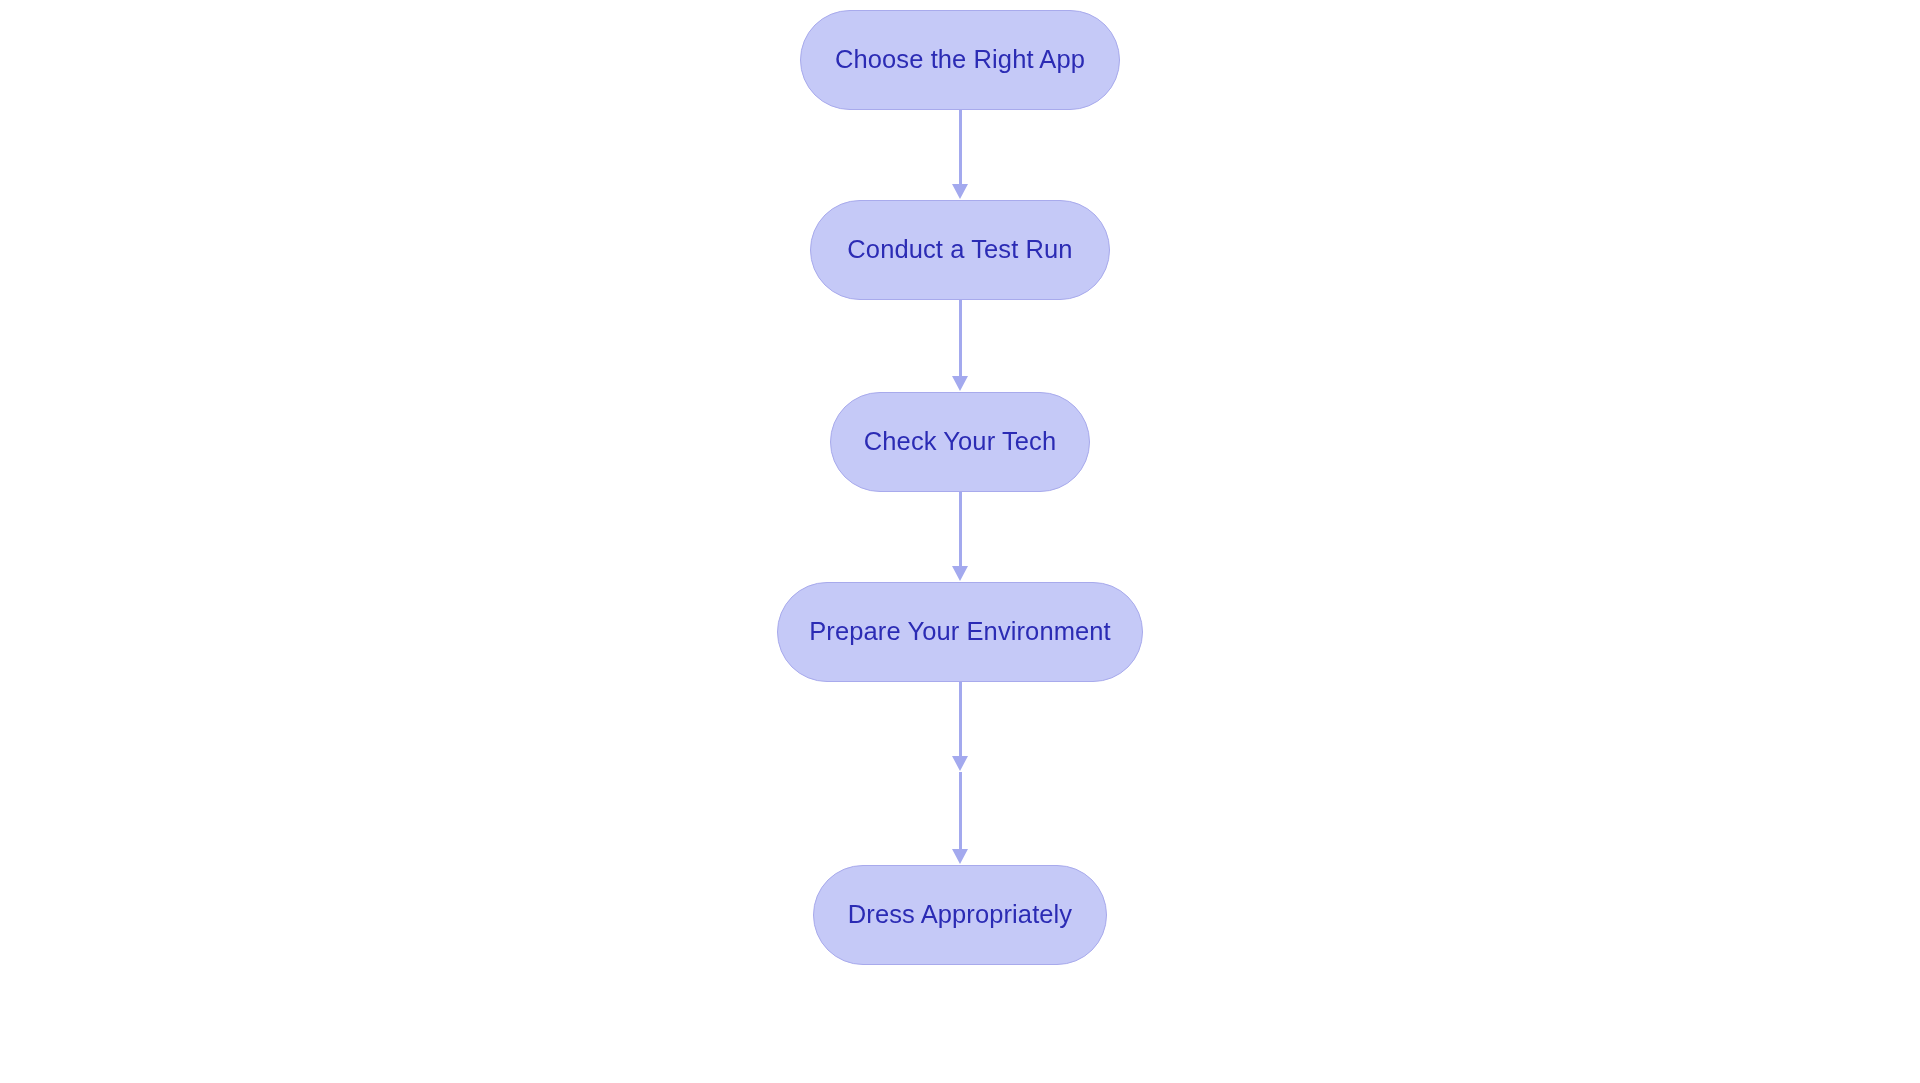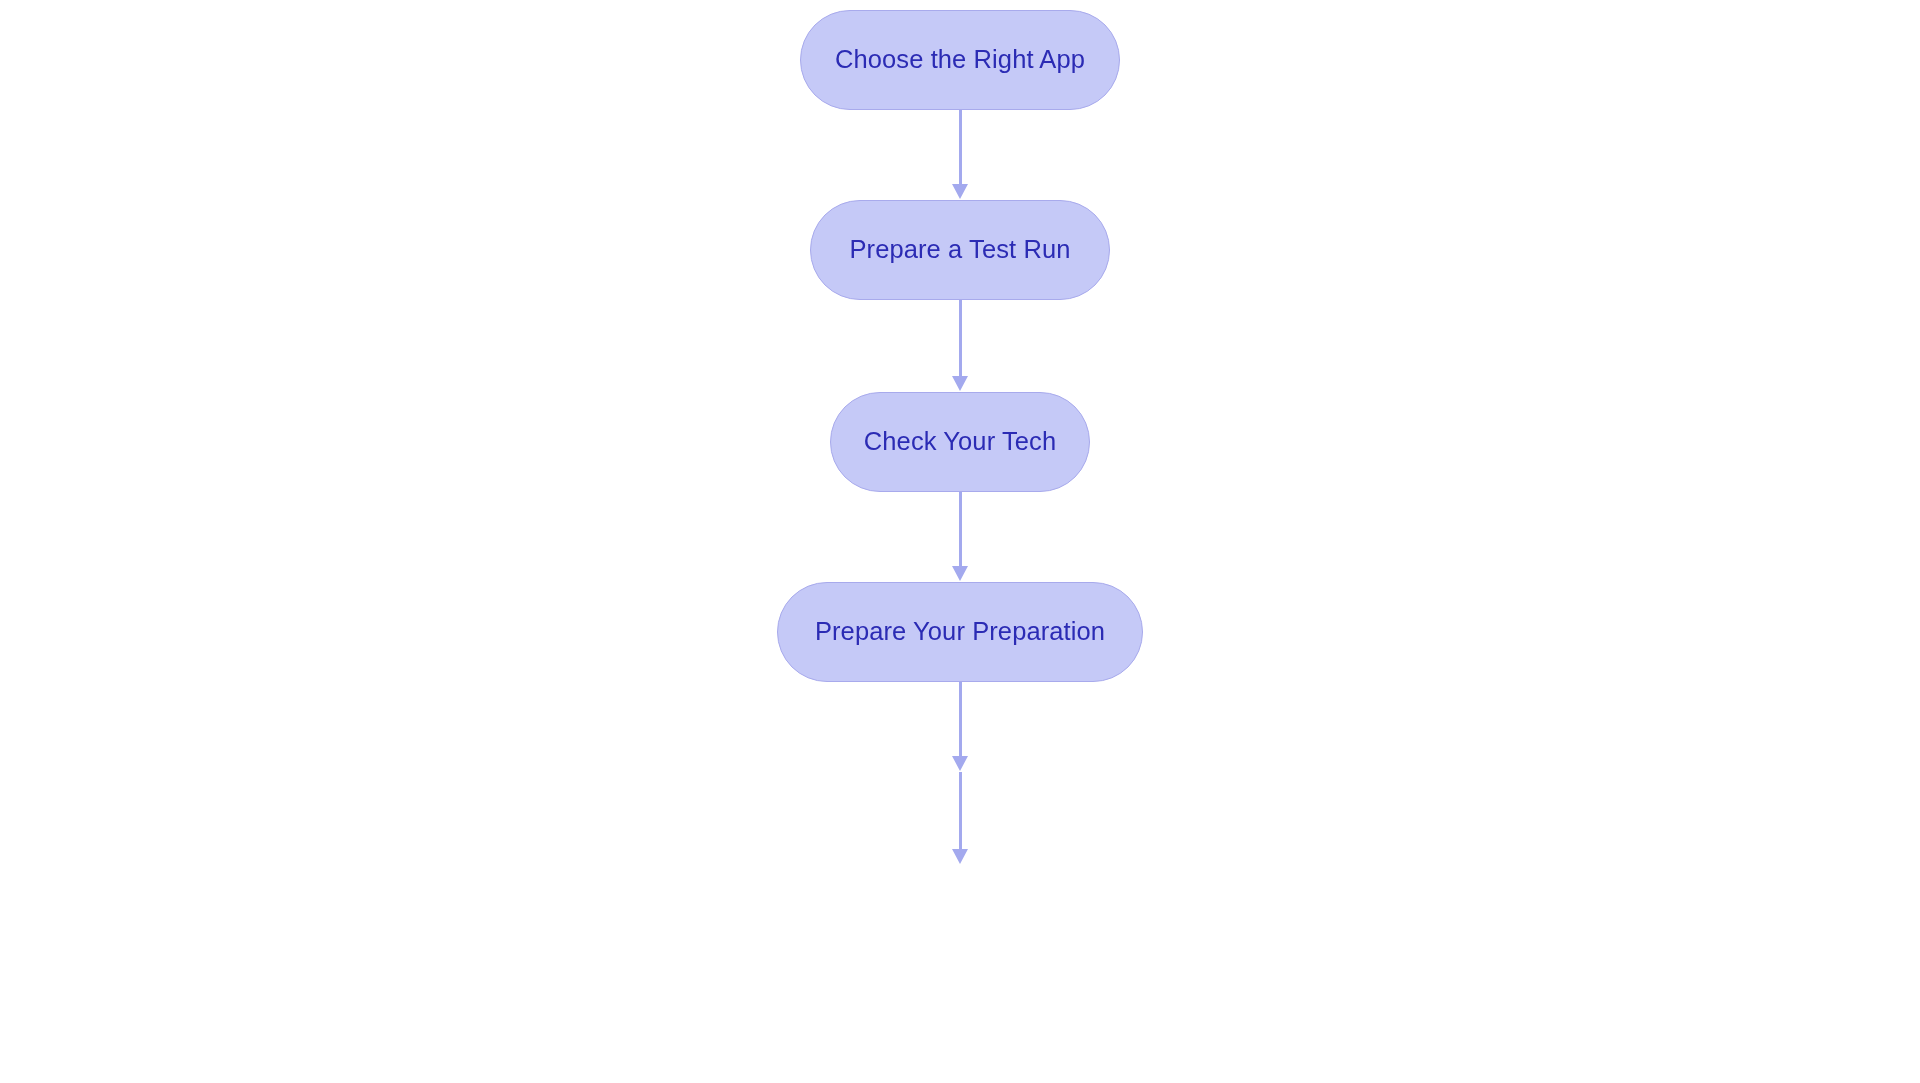--- a/index.html
+++ b/index.html
@@ -84,21 +84,21 @@
       </div>
     </div>
 
     <div class="connector" style="height:90px;">
       <div class="conn-line" style="height:75px;"></div>
       <div class="conn-head"></div>
     </div>
 
     <div class="node-row">
       <div class="node" style="width:300px;">
-        <span class="node-label">Prepare a Test Run</span>
+        <span class="node-label">Conduct a Test Run</span>
       </div>
     </div>
 
     <div class="connector" style="height:92px;">
       <div class="conn-line" style="height:77px;"></div>
       <div class="conn-head"></div>
     </div>
 
     <div class="node-row">
       <div class="node" style="width:260px;align-items:center;">
@@ -106,30 +106,35 @@
       </div>
     </div>
 
     <div class="connector" style="height:90px;">
       <div class="conn-line" style="height:75px;"></div>
       <div class="conn-head"></div>
     </div>
 
     <div class="node-row">
       <div class="node" style="width:366px;">
-        <span class="node-label">Prepare Your Preparation</span>
+        <span class="node-label">Prepare Your Environment</span>
       </div>
     </div>
 
     <div class="connector" style="height:90px;">
       <div class="conn-line" style="height:75px;"></div>
       <div class="conn-head"></div>
     </div>
 
 
     <div class="connector" style="height:93px;">
       <div class="conn-line" style="height:78px;"></div>
       <div class="conn-head"></div>
     </div>
 
+    <div class="node-row">
+      <div class="node" style="width:294px;">
+        <span class="node-label">Dress Appropriately</span>
+      </div>
+    </div>
 
   </div>
 </div>
 
 </body></html>

